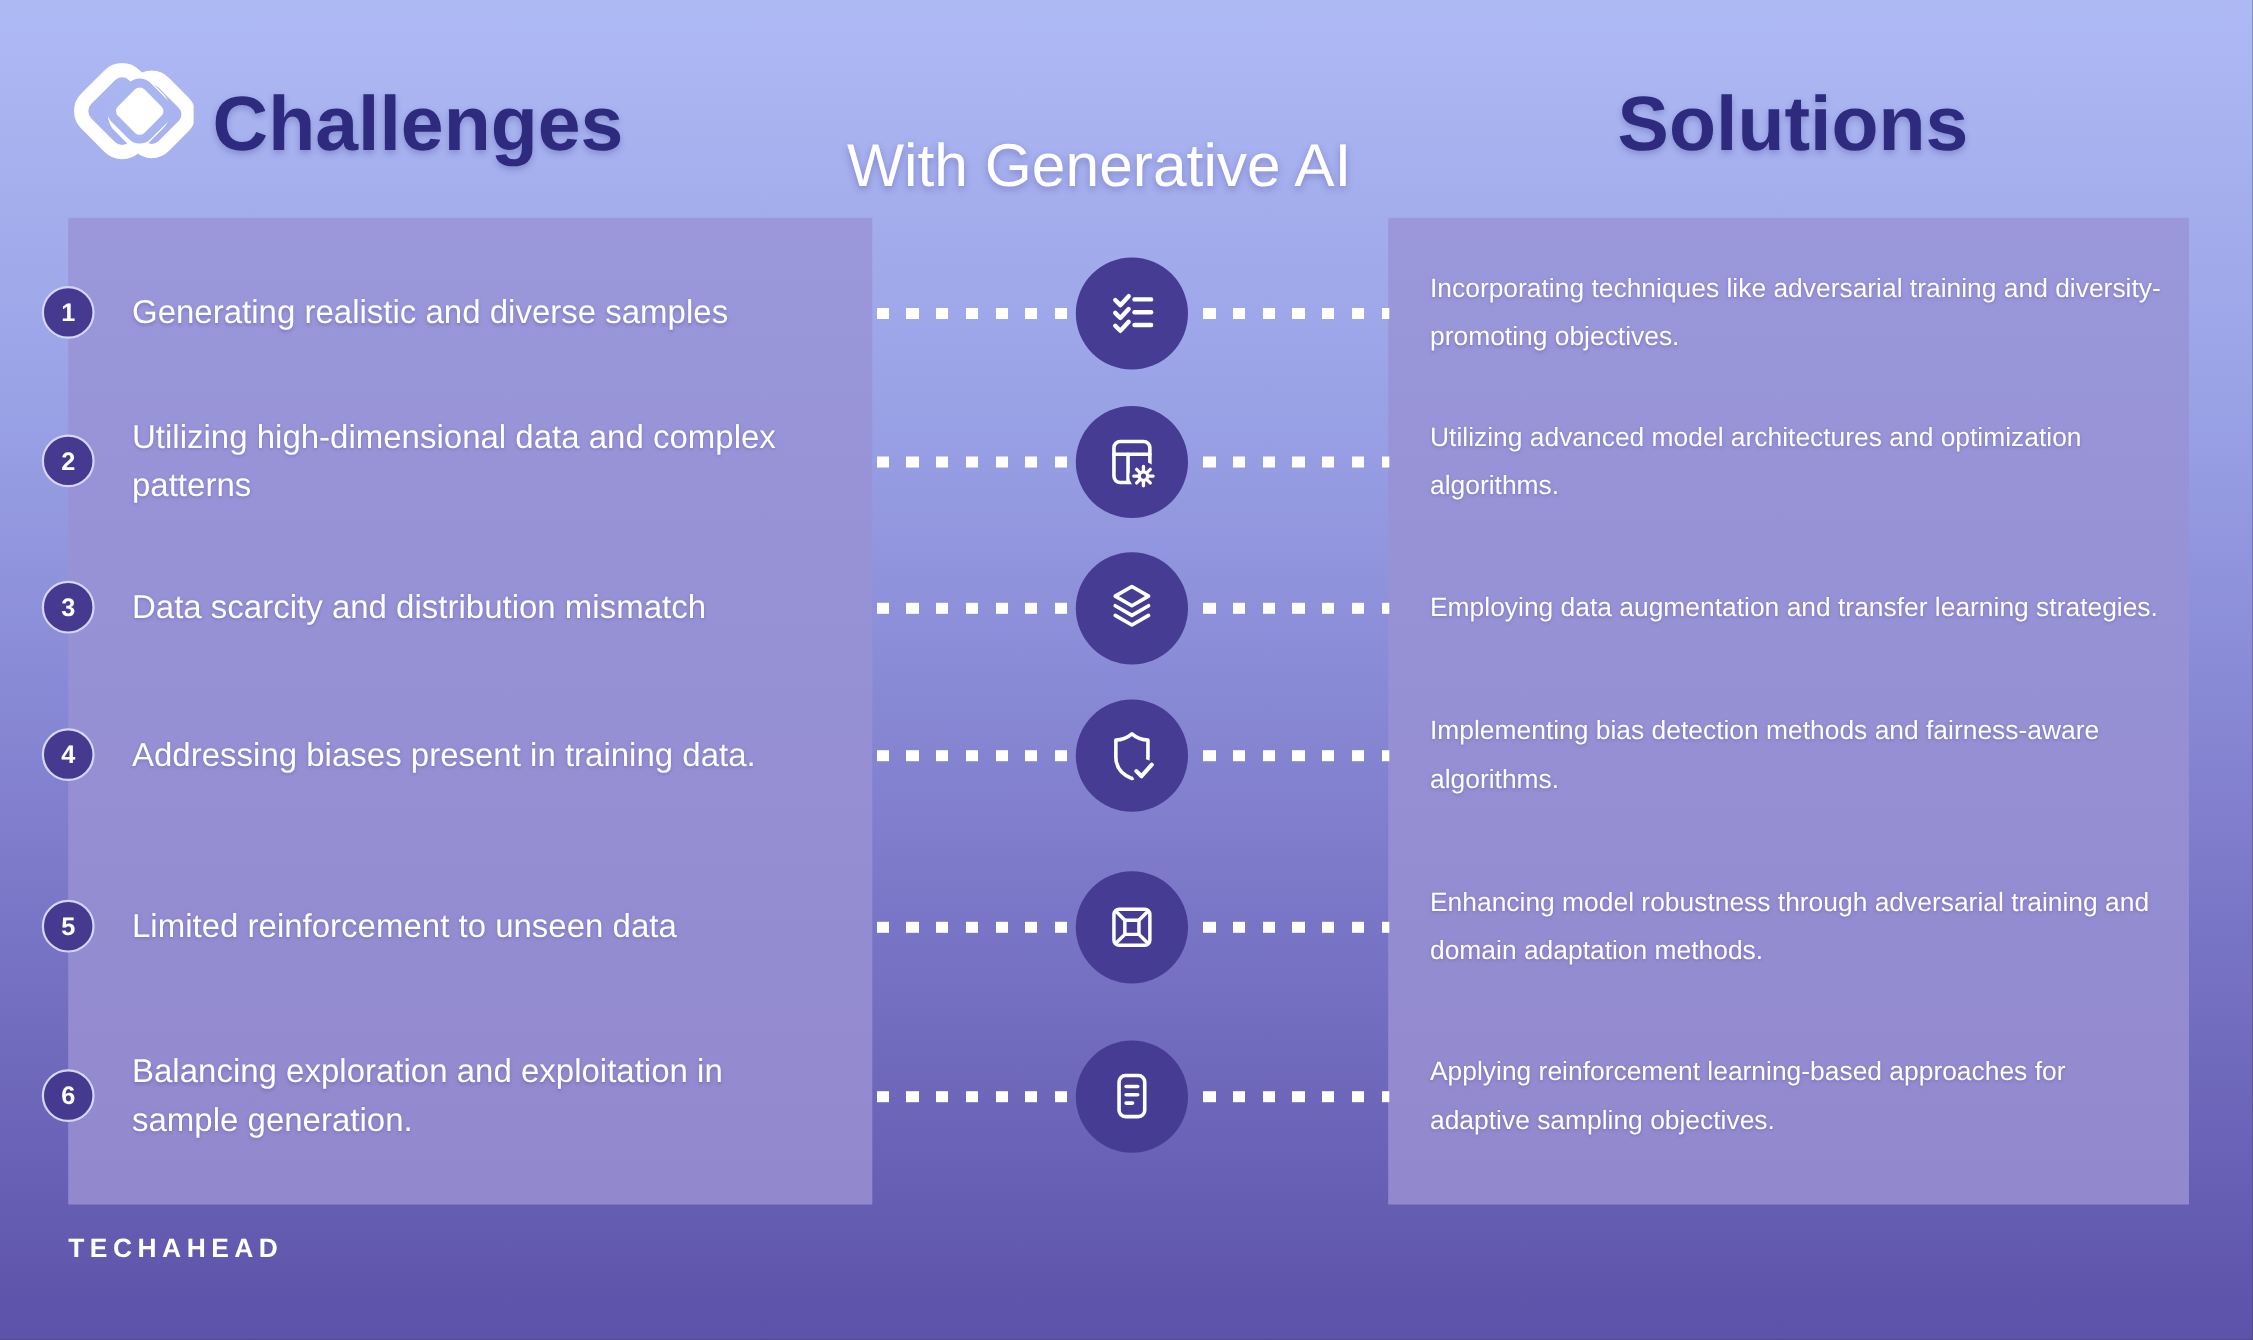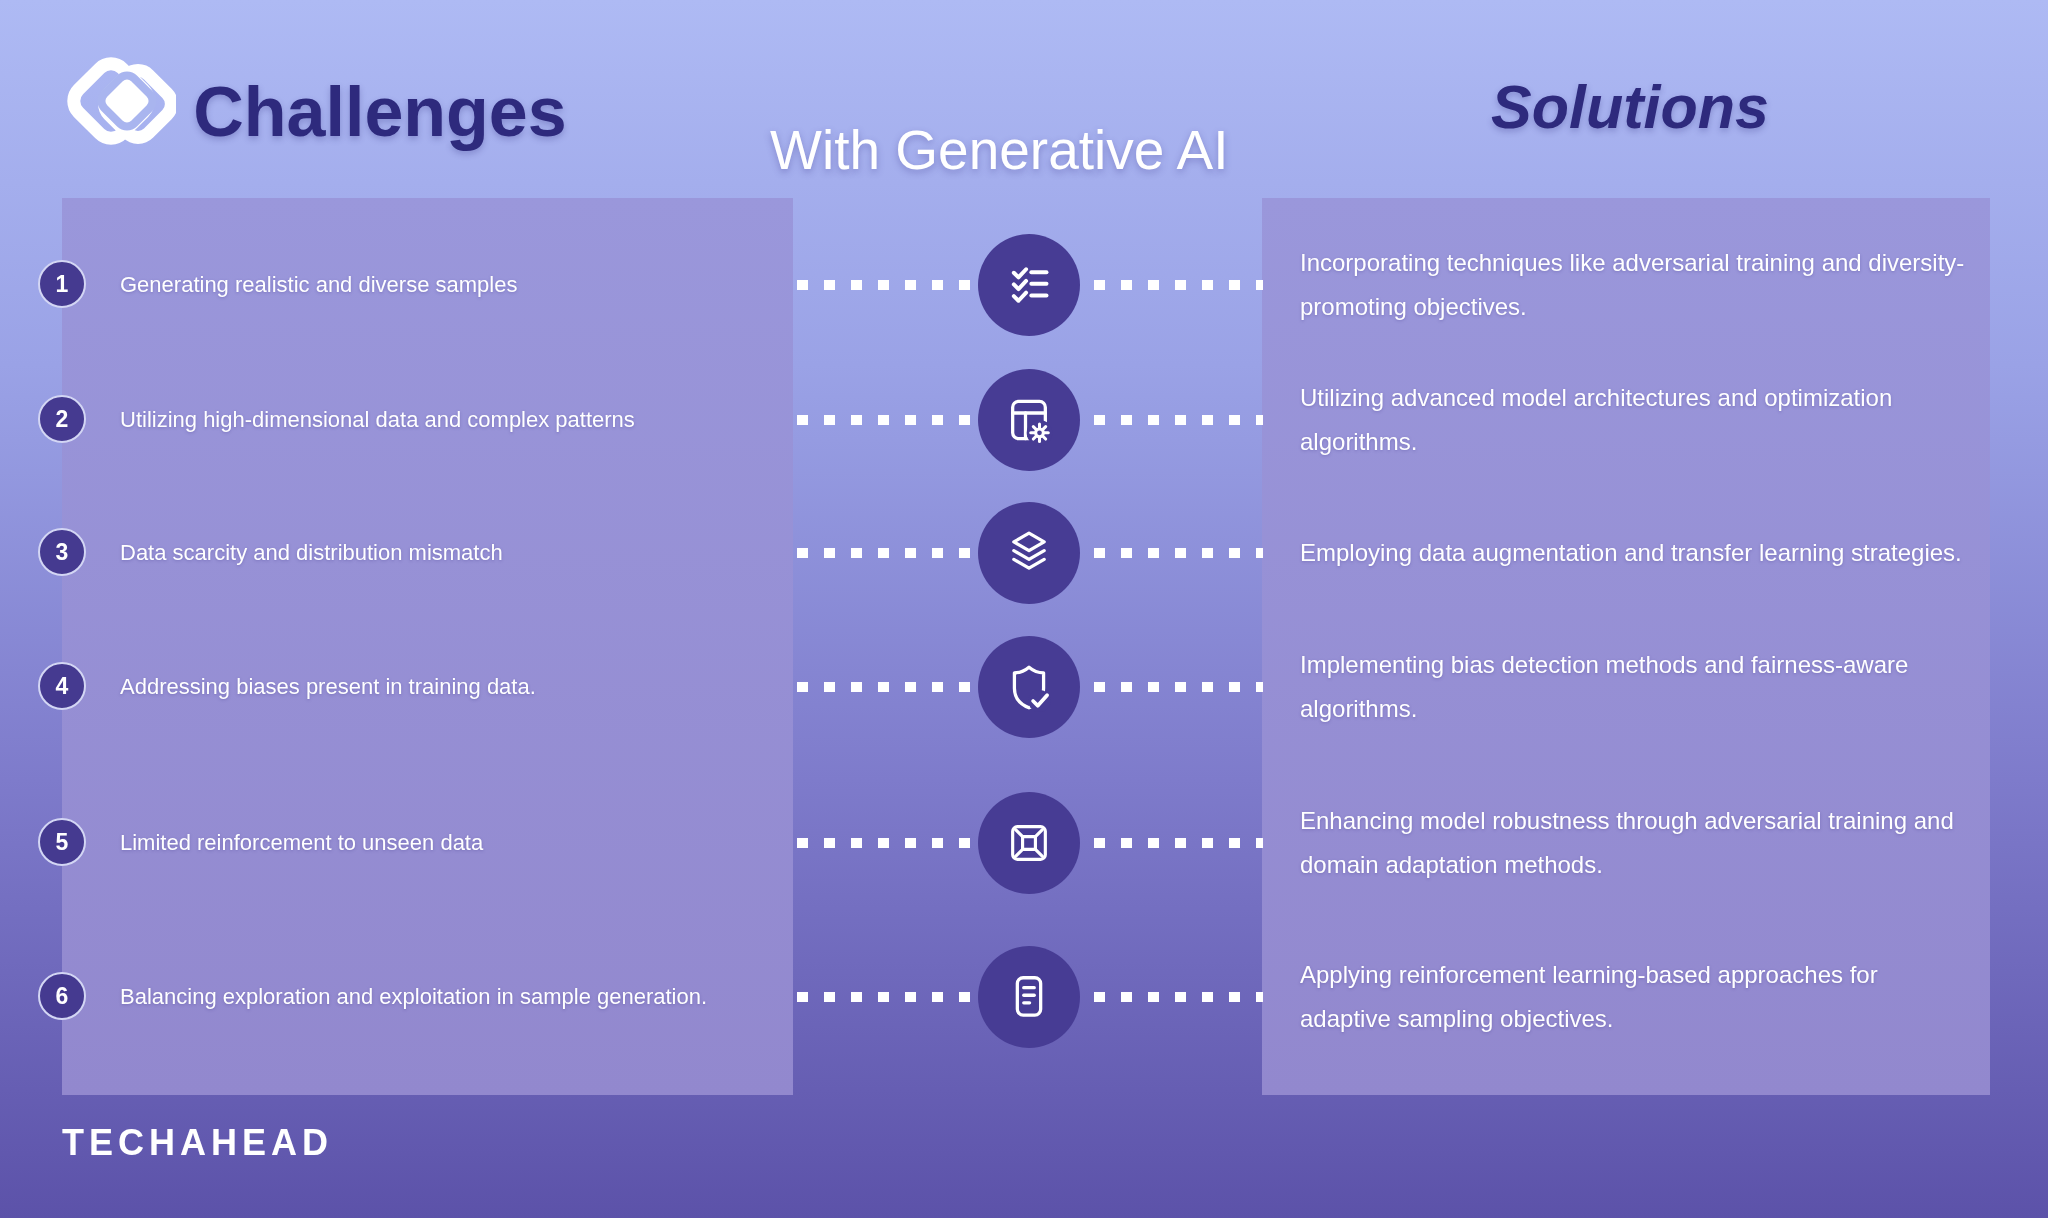--- a/index.html
+++ b/index.html
@@ -8,54 +8,54 @@
     width:2048px;height:1218px;
     overflow:hidden;
     background:linear-gradient(180deg,#aebaf4 0%,#9aa2e6 30%,#7e7bcb 64%,#5c52a9 100%);
     font-family:"Liberation Sans",sans-serif;
   }
   
   .logo{position:absolute;left:58px;top:48px;width:118px;height:114px;}
   .hdr{position:absolute;font-weight:700;color:#2e2a7d;text-align:center;
        letter-spacing:0;text-shadow:0 3px 6px rgba(46,42,125,0.28);}
   .hdr-left{left:135px;top:72px;width:490px;font-size:70px;}
-  .hdr-right{left:1385px;top:72px;width:490px;font-size:61px;font-style:italic;}
+  .hdr-right{left:1385px;top:72px;width:490px;font-size:70px;}
   .hdr-center{position:absolute;left:770px;top:118px;width:520px;text-align:left;
        color:#ffffff;font-size:55px;font-weight:400;
        text-shadow:0 3px 7px rgba(60,55,140,0.35);}
   
   .panel{position:absolute;top:198px;height:897px;
          background:linear-gradient(180deg,#9a97db 0%,#9288ce 100%);}
   .panel-left{left:62px;width:731px;}
   .panel-right{left:1262px;width:728px;}
   
   .r1{--cy:285px}.r2{--cy:420px}.r3{--cy:553px}.r4{--cy:687px}.r5{--cy:843px}.r6{--cy:997px}
   .badge{position:absolute;left:38px;top:calc(var(--cy) - 25px);
          width:48px;height:48px;border-radius:50%;
          background:#453a90;border:2px solid #d3d6f4;box-sizing:border-box;
          display:flex;align-items:center;justify-content:center;
          color:#fff;font-size:23px;font-weight:700;}
   .challenge{position:absolute;left:120px;top:calc(var(--cy) - 70px);
          width:600px;height:140px;display:flex;align-items:center;
-         color:#fff;font-size:22px;line-height:44px;
+         color:#fff;font-size:30px;line-height:44px;
          text-shadow:0 1px 3px rgba(70,60,140,0.35);}
   .solution{position:absolute;left:1300px;top:calc(var(--cy) - 90px);
          width:672px;height:180px;display:flex;align-items:center;
          color:#fff;font-size:24px;line-height:44px;
          text-shadow:0 1px 3px rgba(70,60,140,0.35);}
   .dots{position:absolute;left:797px;top:calc(var(--cy) - 5px);
         width:466px;height:10px;
         background-image:repeating-linear-gradient(90deg,#fff 0 11px,transparent 11px 27px);}
   .icon-bubble{position:absolute;left:978px;top:calc(var(--cy) - 51px);
         width:102px;height:102px;border-radius:50%;background:#473c94;
         display:flex;align-items:center;justify-content:center;}
   .icon-bubble svg{width:56px;height:56px;}
   
   .brand{position:absolute;left:62px;top:1122px;color:#ffffff;
-         font-size:36px;font-weight:800;letter-spacing:5px;
+         font-size:24px;font-weight:800;letter-spacing:5px;
          font-family:"Liberation Sans",sans-serif;}
 </style>
 </head>
 <body>
 
 <div class="canvas">
 
   <svg class="logo" viewBox="0 0 118 114">
     <rect x="22" y="22" width="62" height="62" rx="16" transform="rotate(45 53 53)" fill="none" stroke="#ffffff" stroke-width="13"></rect>
     <rect x="52" y="28" width="56" height="56" rx="15" transform="rotate(45 80 56)" fill="none" stroke="#ffffff" stroke-width="13"></rect>

